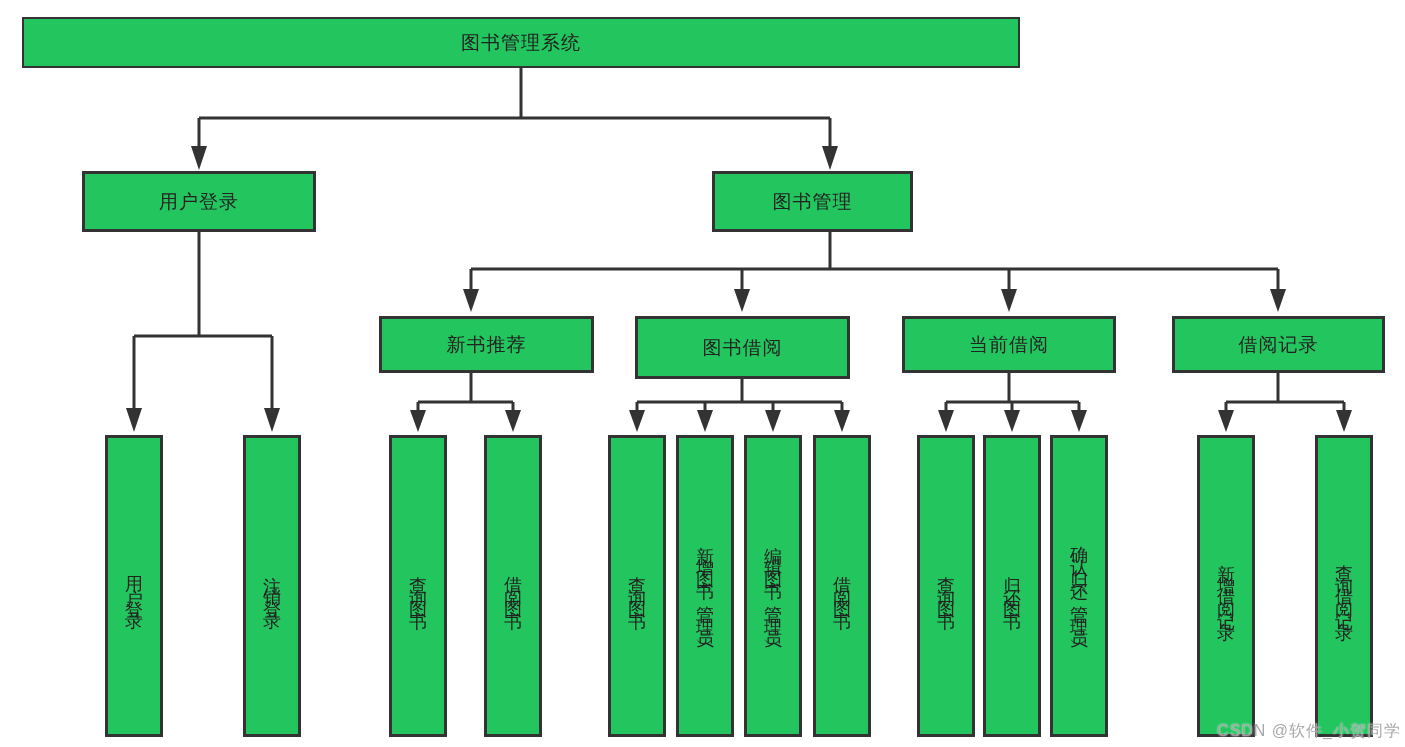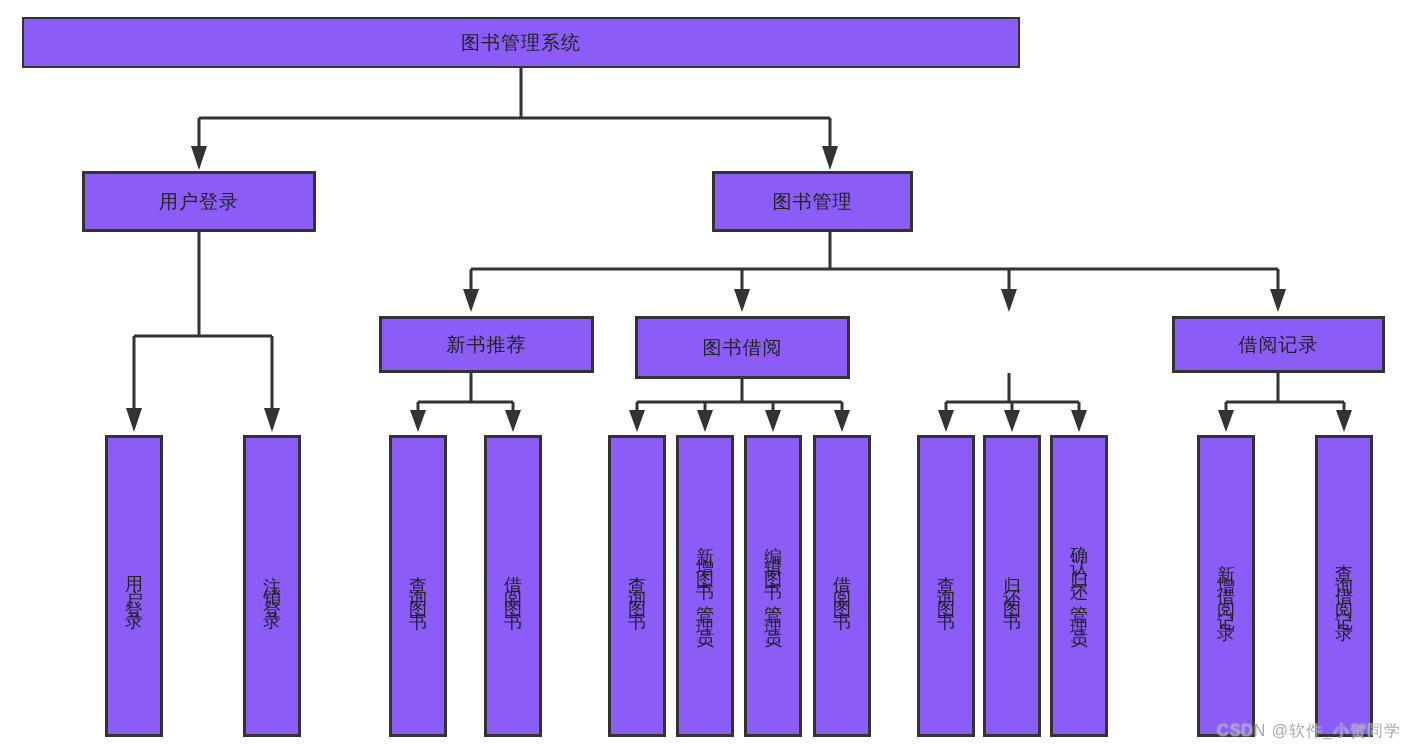--- a/index.html
+++ b/index.html
@@ -7,21 +7,21 @@
     position:relative;
     width:1405px;height:747px;
     background:#ffffff;
     font-family:"Liberation Sans","DejaVu Sans",sans-serif;
     overflow:hidden;
   }
   #connectors{position:absolute;left:0;top:0;z-index:1;}
   .node{
     position:absolute;
     box-sizing:border-box;
-    background:#8b5cf6;
+    background:#22c55e;
     border:3px solid #333333;
     display:flex;
     align-items:center;
     justify-content:center;
     color:#222222;
     z-index:2;
   }
   .hbox{
     font-size:19px;
     letter-spacing:1px;
@@ -128,20 +128,21 @@
     </g>
   </svg>
 
   <div class="node hbox rootbox" style="left:22px;top:17px;width:998px;height:51px;">图书管理系统</div>
 
   <div class="node hbox" style="left:82px;top:171px;width:234px;height:61px;">用户登录</div>
   <div class="node hbox" style="left:712px;top:171px;width:201px;height:61px;text-align:center;">图书管理</div>
 
   <div class="node hbox" style="left:352px;top:316px;width:215px;height:57px;margin-left:27px;">新书推荐</div>
   <div class="node hbox" style="left:635px;top:316px;width:215px;height:63px;">图书借阅</div>
+  <div class="node hbox" style="left:902px;top:316px;width:214px;height:57px;">当前借阅</div>
   <div class="node hbox" style="left:1172px;top:316px;width:213px;height:57px;">借阅记录</div>
 
   <div class="node vbox" style="left:105px;top:435px;width:58px;height:302px;">
     <span>用户登录</span>
   </div>
   <div class="node vbox" style="left:243px;top:435px;width:58px;height:302px;">
     <span>注销登录</span>
   </div>
 
   <div class="node vbox" style="left:389px;top:435px;width:58px;height:302px;">

